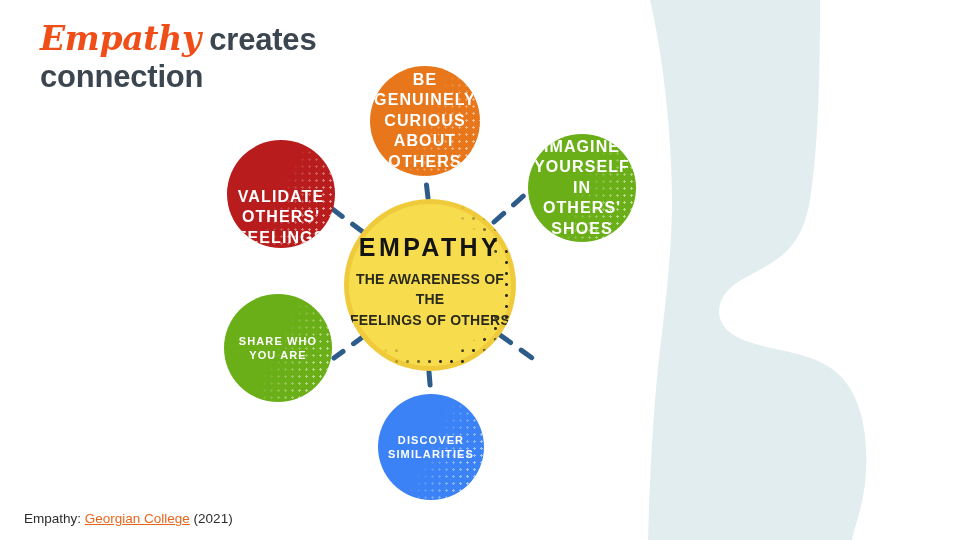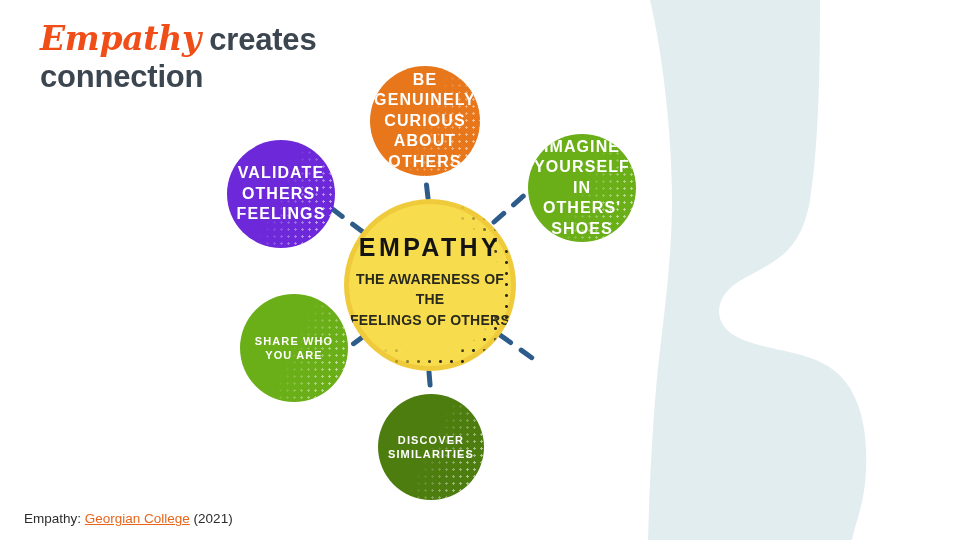--- a/index.html
+++ b/index.html
@@ -94,21 +94,21 @@
     background-position: 2px 2px;
     -webkit-mask-image: linear-gradient(115deg, transparent 48%, #000 82%);
     mask-image: linear-gradient(115deg, transparent 48%, #000 82%);
   }
 
   
   #node-curious   { left: 370px; top: 66px;  width: 110px; height: 110px; background: #E8771B; }
   #node-imagine   { left: 528px; top: 134px; width: 108px; height: 108px; background: #6AAF18; }
   #node-listener  { left: 533px; top: 312px; width: 110px; height: 110px; background: #11768A; }
   #node-discover  { left: 378px; top: 394px; width: 106px; height: 106px; background: #79C3D6; }
-  #node-share     { left: 240px; top: 294px; width: 108px; height: 108px; background: #6AAF18; }
+  #node-share     { left: 224px; top: 294px; width: 108px; height: 108px; background: #6AAF18; }
   #node-validate  { left: 227px; top: 140px; width: 108px; height: 108px; background: #11768A; }
 
   #node-discover .node-label,
   #node-share .node-label { font-size: 11px; }
 
   
   #center-node {
     position: absolute;
     left: 344px;
     top: 199px;
@@ -239,33 +239,33 @@
 
   <div class="node" id="node-imagine" style="background: rgb(106, 175, 24);">
     <span class="dots"></span>
     <span class="node-label">IMAGINE
 YOURSELF IN
 OTHERS'
 SHOES</span>
   </div>
 
 
-  <div class="node" id="node-discover" style="background: #4d7c0f;">
+  <div class="node" id="node-discover" style="background: #3b82f6;">
     <span class="dots"></span>
     <span class="node-label">DISCOVER
 SIMILARITIES</span>
   </div>
 
   <div class="node" id="node-share" style="background: rgb(106, 175, 24);">
     <span class="dots"></span>
     <span class="node-label">SHARE WHO
 YOU ARE</span>
   </div>
 
-  <div class="node" id="node-validate" style="background: #6d28d9;">
+  <div class="node" id="node-validate" style="background: #b91c1c; align-items: flex-end;">
     <span class="dots"></span>
     <span class="node-label">VALIDATE
 OTHERS'
 FEELINGS</span>
   </div>
 
   <div id="center-node" style="background: rgb(239, 203, 60);">
     <span class="inner-disc" style="background: rgb(247, 220, 77);"></span>
     <span class="ring-dots"></span>
     <span class="center-text">

